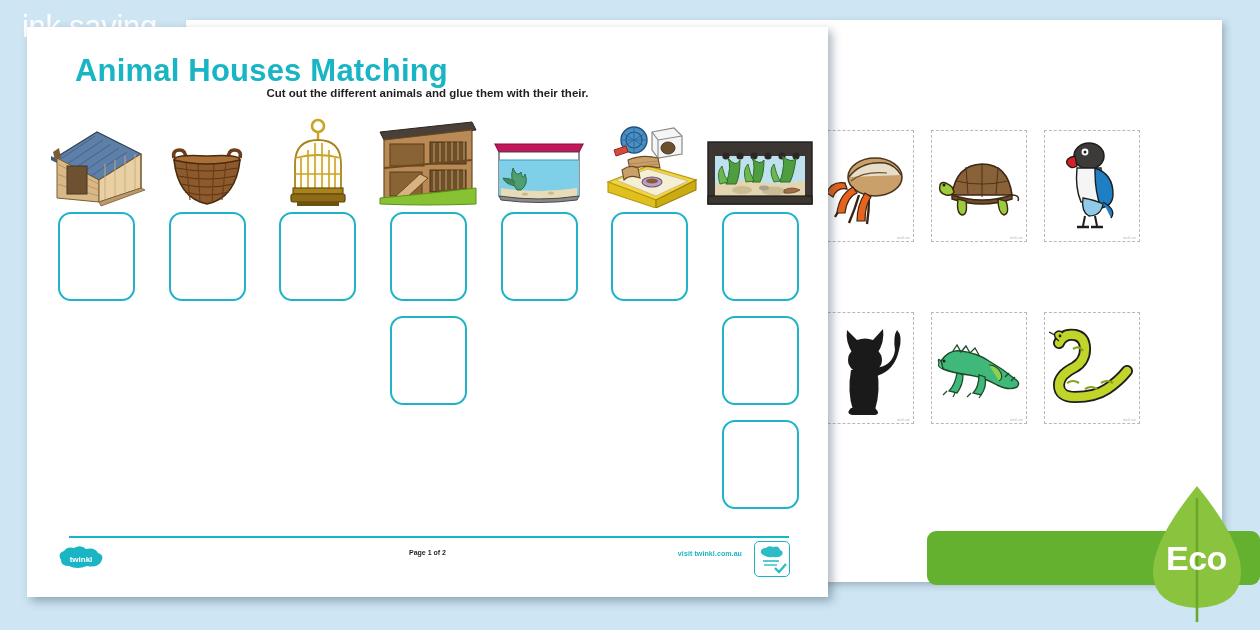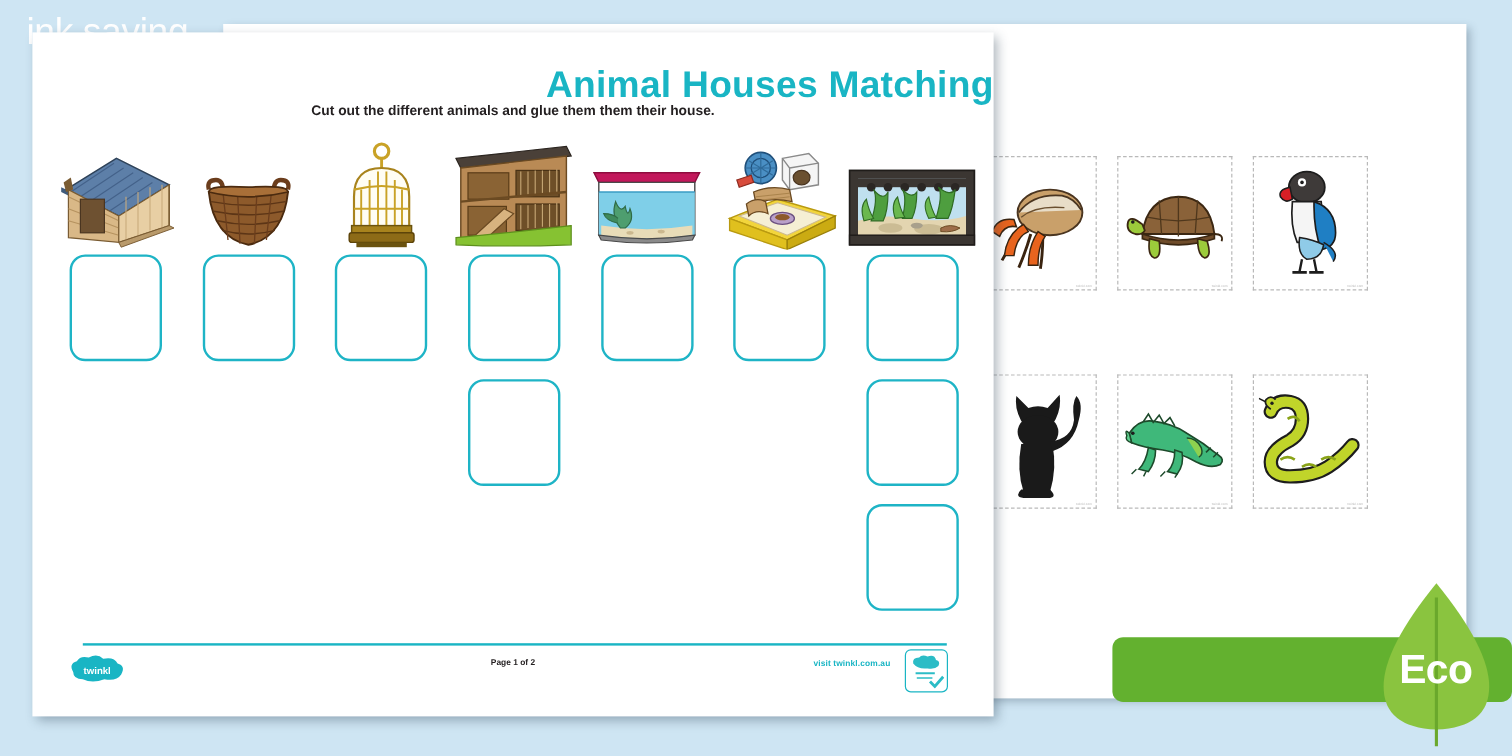--- a/index.html
+++ b/index.html
@@ -37,25 +37,26 @@
     overflow: hidden;
     z-index: 5;
   }
 
   
   .worksheet-title {
     position: absolute;
     left: 0;
     top: 26px;
     width: 100%;
-    text-align: right;
+    text-align: left;
     color: #19b5c4;
     font-size: 31px;
     font-weight: bold;
     letter-spacing: 0.2px;
+    padding-left: 48px;
   }
   .worksheet-subtitle {
     position: absolute;
     left: 0;
     top: 60px;
     width: 100%;
     text-align: center;
     color: #231f20;
     font-size: 11.5px;
     font-weight: bold;
@@ -310,21 +311,21 @@
       <circle cx="11" cy="9" r="1.4" fill="#1d1d1d"></circle>
       <path d="M6 8 L0 5" stroke="#1d1d1d" stroke-width="1.2"></path>
     </svg>
     <span class="card-watermark">twinkl.com</span>
   </div>
 </div>
 
 <div class="sheet" id="front-sheet">
 
   <div class="worksheet-title">Animal Houses Matching</div>
-  <div class="worksheet-subtitle">Cut out the different animals and glue them them their house.</div>
+  <div class="worksheet-subtitle">Cut out the different animals and glue them with their their.</div>
 
   <div id="house-row">
 
     <div class="house-cell">
       <svg class="house-art" width="102" height="84" viewBox="0 0 102 84">
         <path d="M10 34 L52 8 L96 30 L54 56 Z" fill="#5d7fa8" stroke="#2e4259" stroke-width="1.2"></path>
         <path d="M14 36 L50 12 M22 40 L58 16 M30 44 L66 20 M38 48 L74 24 M46 52 L82 28" stroke="#44628a" stroke-width="1"></path>
         <path d="M6 32 L10 34 L54 56 L54 60 L6 36 Z" fill="#3f5b7c"></path>
         <path d="M12 34 L12 74 L54 78 L54 56 Z" fill="#d9b887" stroke="#7a5c33" stroke-width="1"></path>
         <path d="M12 40 L54 60 M12 50 L54 66 M12 60 L54 72" stroke="#b5925f" stroke-width="0.9"></path>

